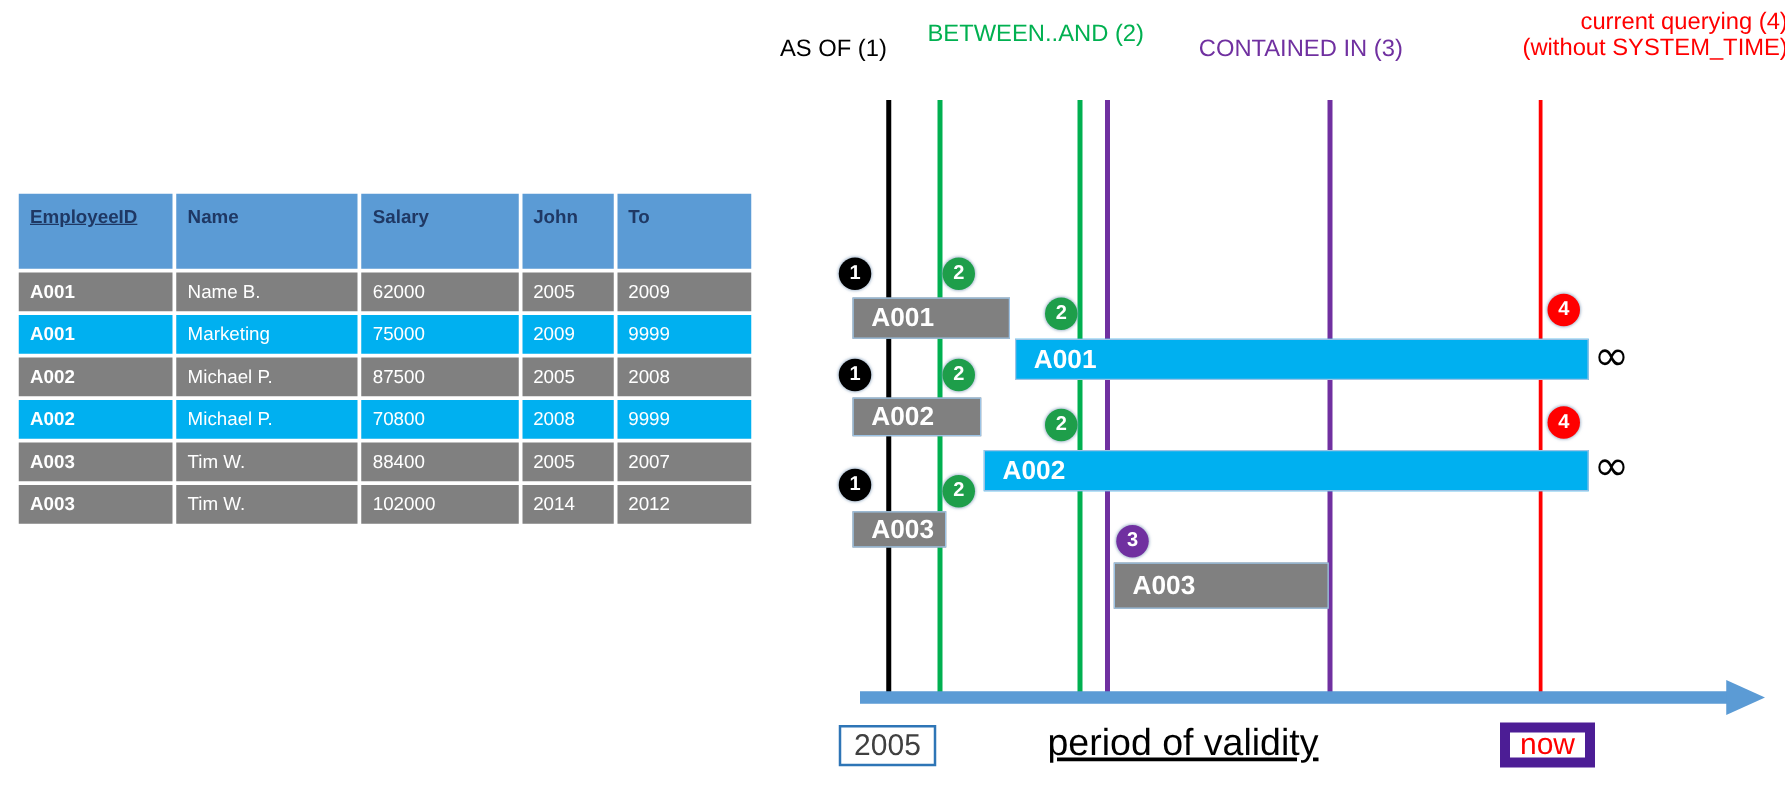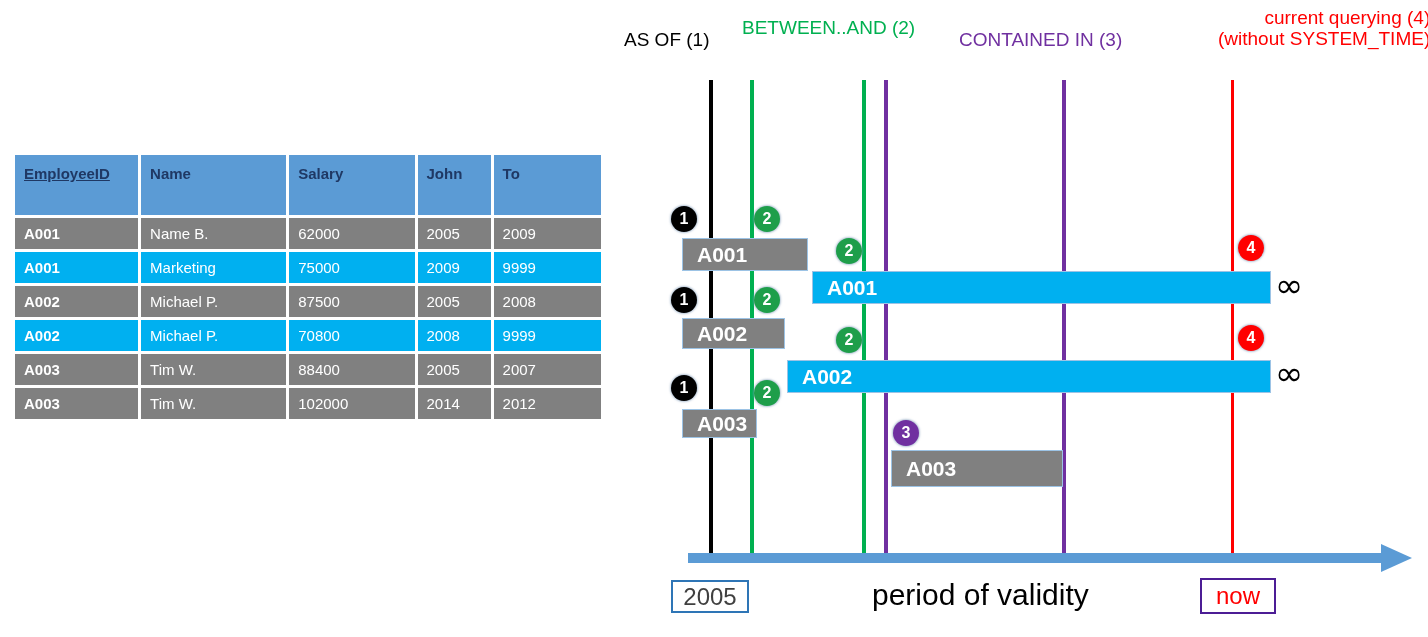--- a/index.html
+++ b/index.html
@@ -120,25 +120,25 @@
   }
 
   .tagbox{
     position:absolute;
     box-sizing:border-box;
     font-size:24px;
     display:flex;align-items:center;justify-content:center;
     background:#ffffff;
   }
   .tagbox.start{left:671px;top:580px;width:78px;height:33px;border:2px solid #2e75b6;color:#404040;}
-  .tagbox.nowtag{left:1200px;top:578px;width:76px;height:36px;border:2px solid #4c1d95;color:#ff0000;}
+  .tagbox.nowtag{left:1200px;top:578px;width:76px;height:36px;border:8px solid #4c1d95;color:#ff0000;}
 
   .periodlabel{
-    position:absolute;left:872px;top:578px;
-    font-size:30px;color:#000000;white-space:nowrap;
+    position:absolute;left:838px;top:578px;
+    font-size:30px;color:#000000;white-space:nowrap;text-decoration:underline;
   }
 </style>
 </head>
 <body>
 
 <div class="stage">
 
   <table id="emp-table">
     <thead>
       <tr>

